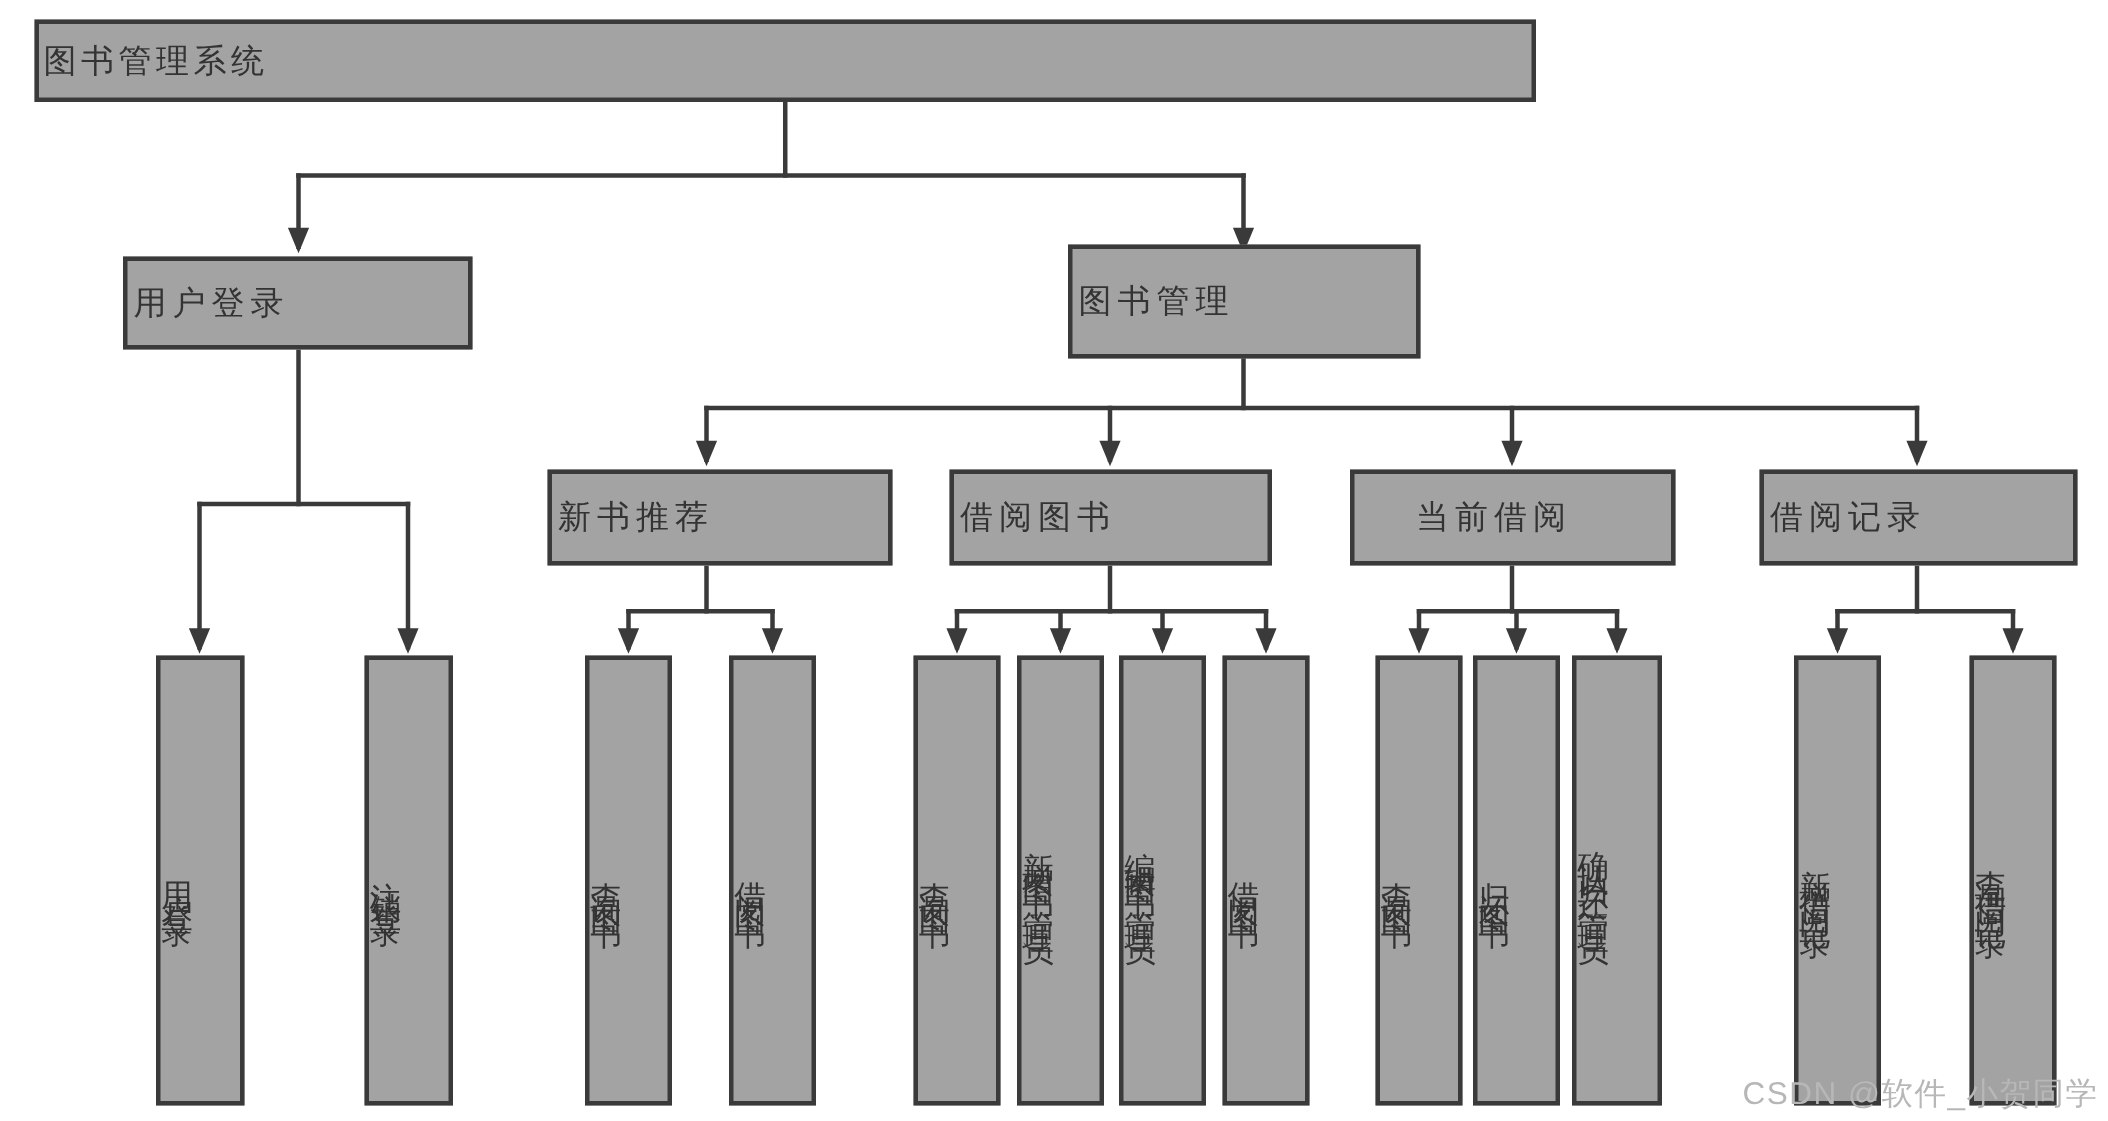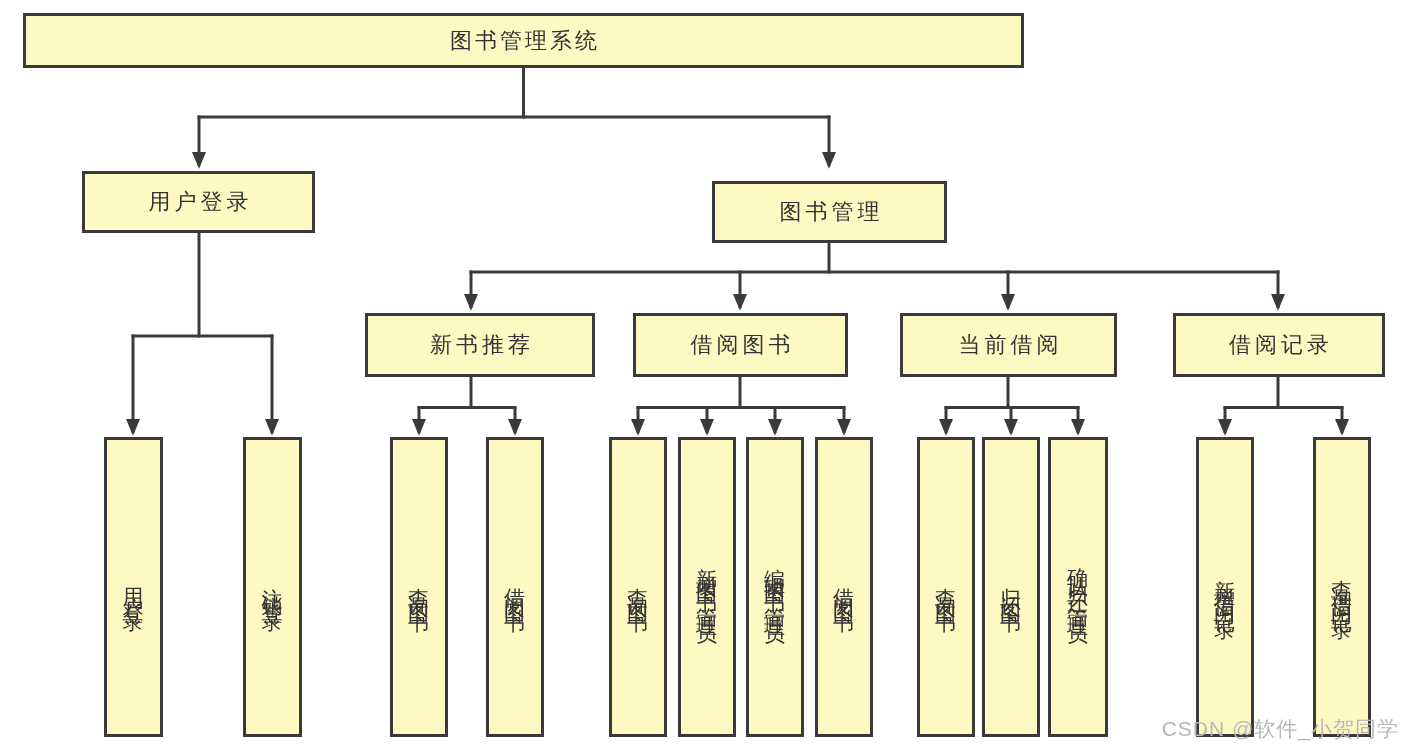--- a/index.html
+++ b/index.html
@@ -16,22 +16,22 @@
     overflow:hidden;
     font-family:"Liberation Sans","DejaVu Sans",sans-serif;
     color:var(--text);
   }
   .connectors{position:absolute;left:0;top:0;width:1405px;height:747px;}
   .ln{stroke:var(--line);stroke-width:3;fill:none;}
   .box{
     position:absolute;
     box-sizing:border-box;
     border:3px solid var(--line);
-    background:#fef9c3;
-    display:flex;align-items:center;justify-content:center;
+    background:#a3a3a3;
+    display:flex;align-items:center;justify-content:flex-start;
   }
   .hlabel{
     font-size:22px;
     letter-spacing:4px;
     text-indent:4px; 
     color:var(--text);
     white-space:nowrap;
   }
   .root .hlabel{letter-spacing:3px;text-indent:3px;}
   .vlabel{
@@ -105,31 +105,31 @@
     <path class="ln" d="M1342,406 V433" marker-end="url(#arr)"></path>
   </svg>
 
   <div class="box root" style="left:23px;top:13px;width:1001px;height:55px;">
     <span class="hlabel">图书管理系统</span>
   </div>
 
   <div class="box" style="left:82px;top:171px;width:233px;height:62px;">
     <span class="hlabel">用户登录</span>
   </div>
-  <div class="box" style="left:712px;top:181px;width:235px;height:62px;">
+  <div class="box" style="left:712px;top:163px;width:235px;height:76px;">
     <span class="hlabel">图书管理</span>
   </div>
 
   <div class="box" style="left:365px;top:313px;width:230px;height:64px;">
     <span class="hlabel">新书推荐</span>
   </div>
   <div class="box" style="left:633px;top:313px;width:215px;height:64px;">
     <span class="hlabel">借阅图书</span>
   </div>
-  <div class="box" style="left:900px;top:313px;width:217px;height:64px;">
+  <div class="box" style="left:900px;top:313px;width:217px;height:64px;padding-left:37px;">
     <span class="hlabel">当前借阅</span>
   </div>
   <div class="box" style="left:1173px;top:313px;width:212px;height:64px;">
     <span class="hlabel">借阅记录</span>
   </div>
 
   <div class="box" style="left:104px;top:437px;width:59px;height:300px;">
     <span class="vlabel">用户登录</span>
   </div>
   <div class="box" style="left:243px;top:437px;width:59px;height:300px;">

